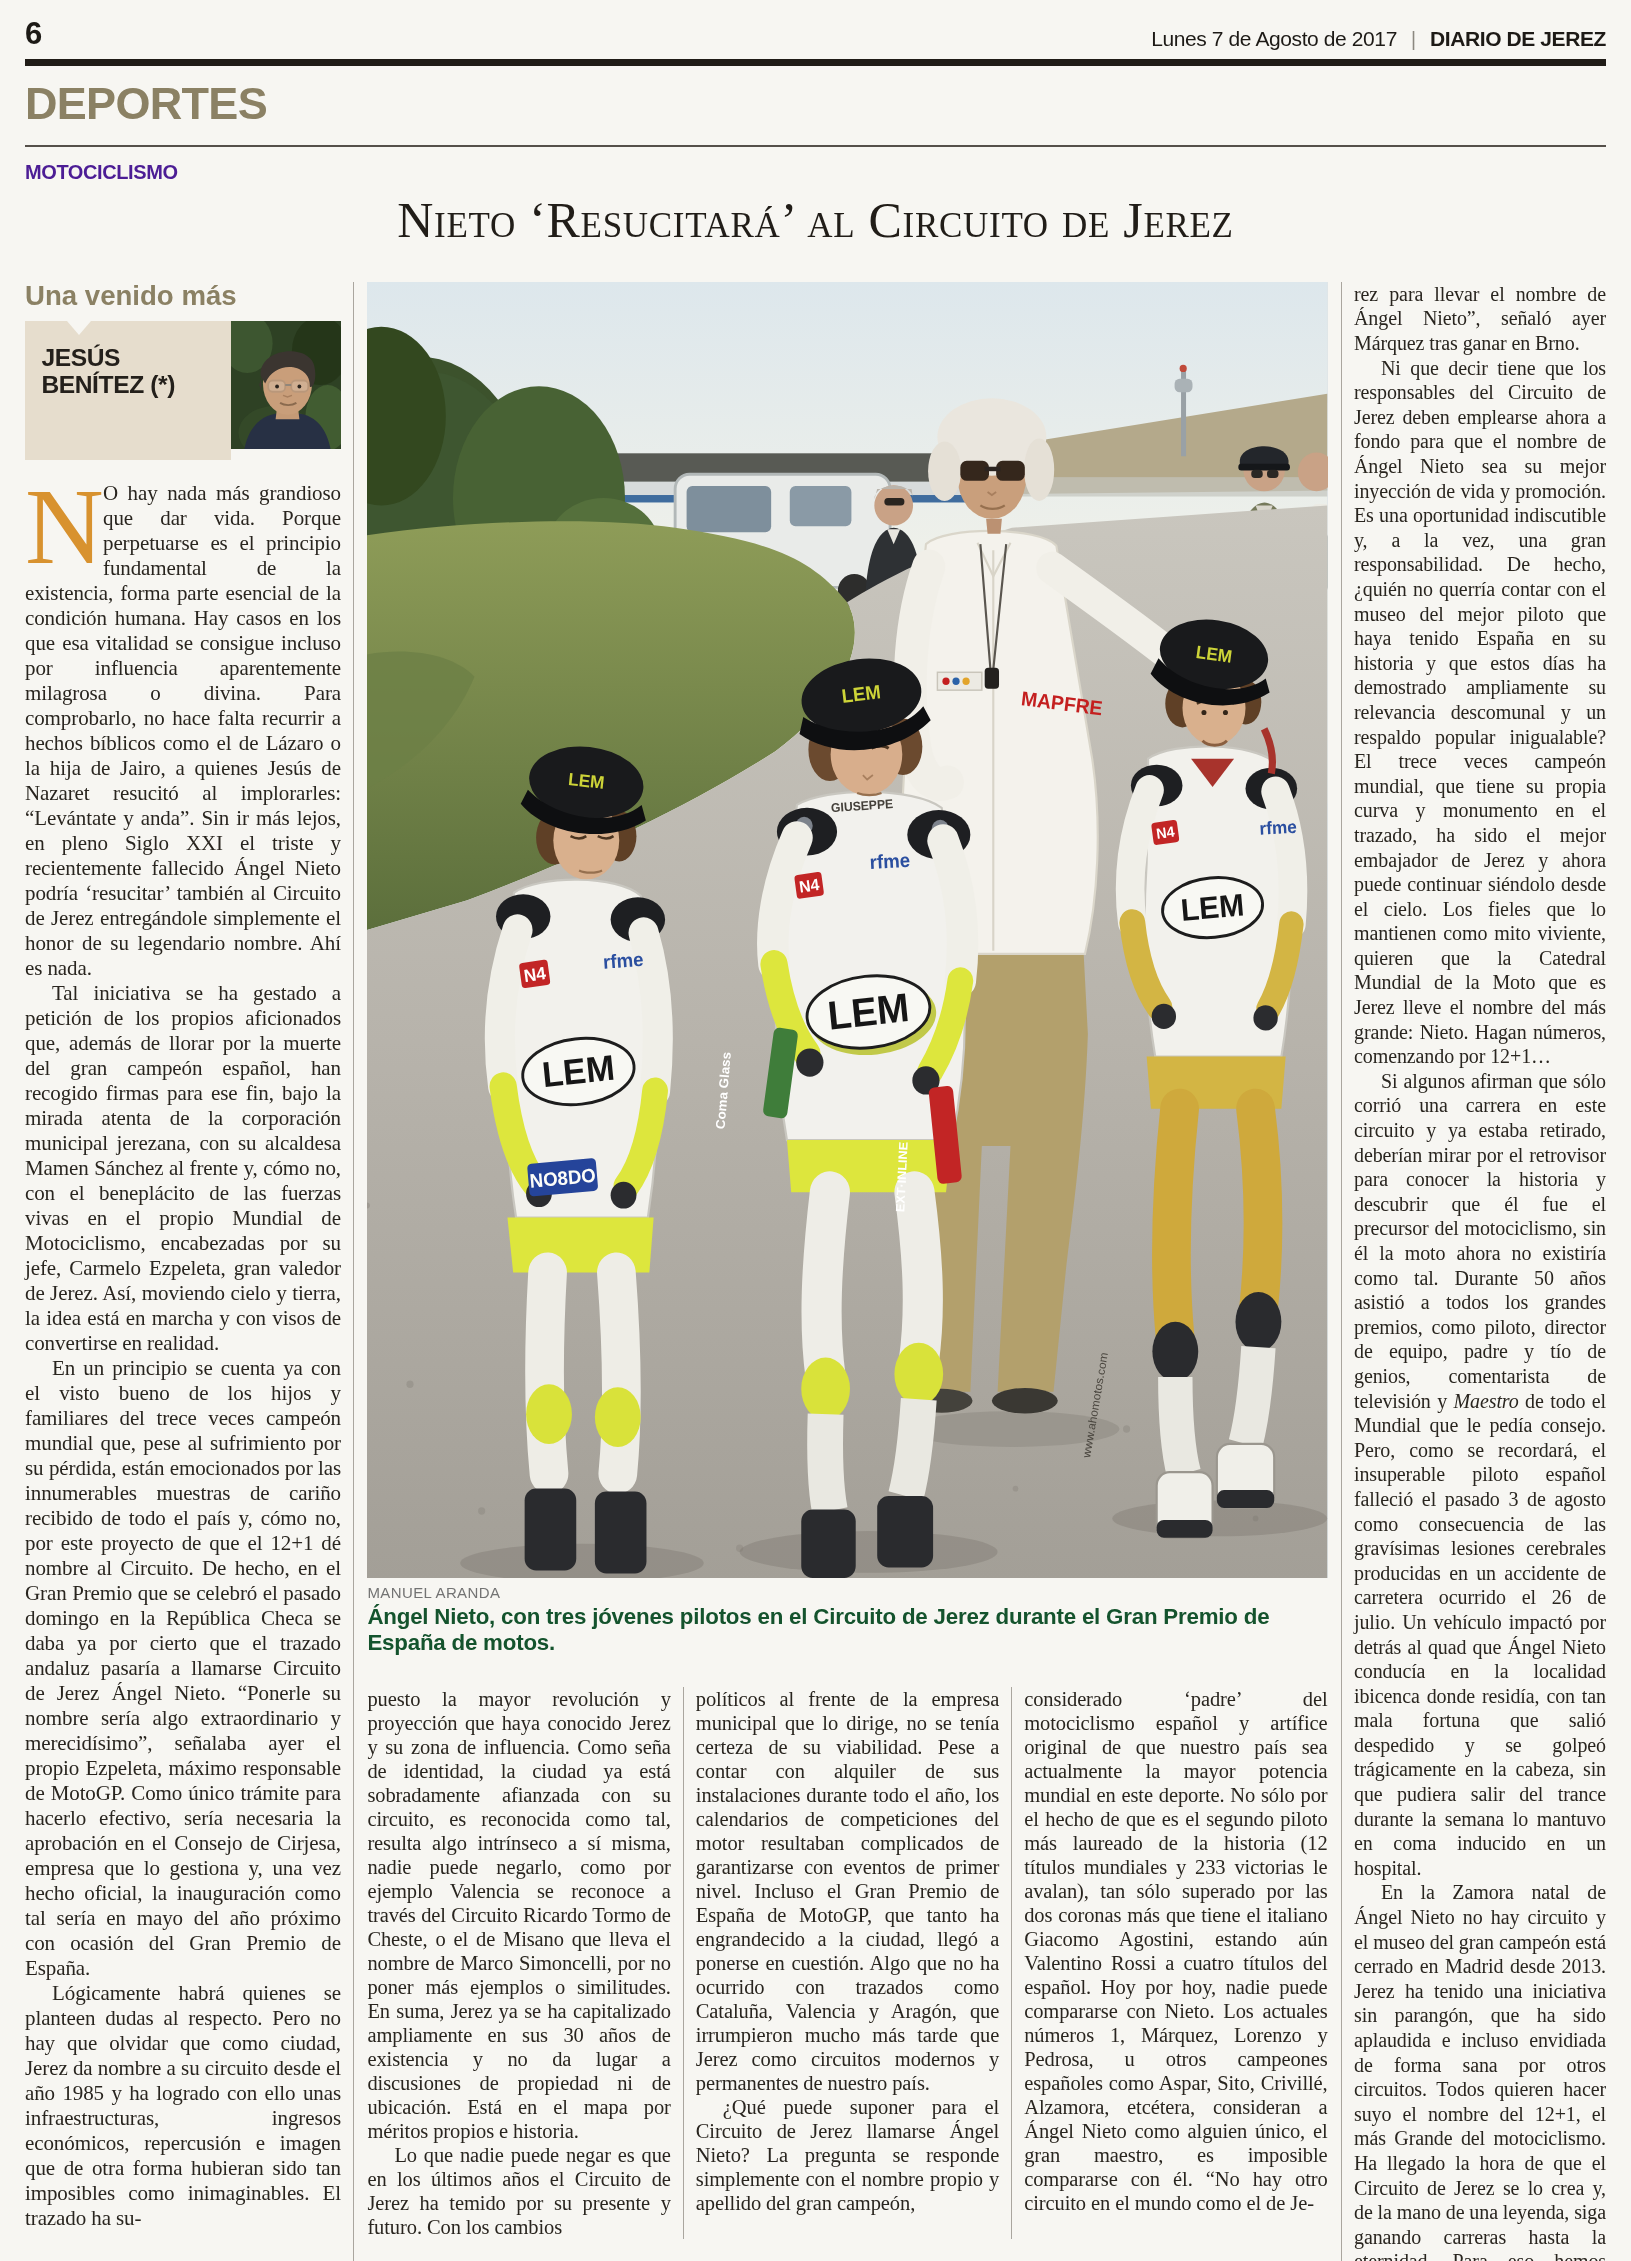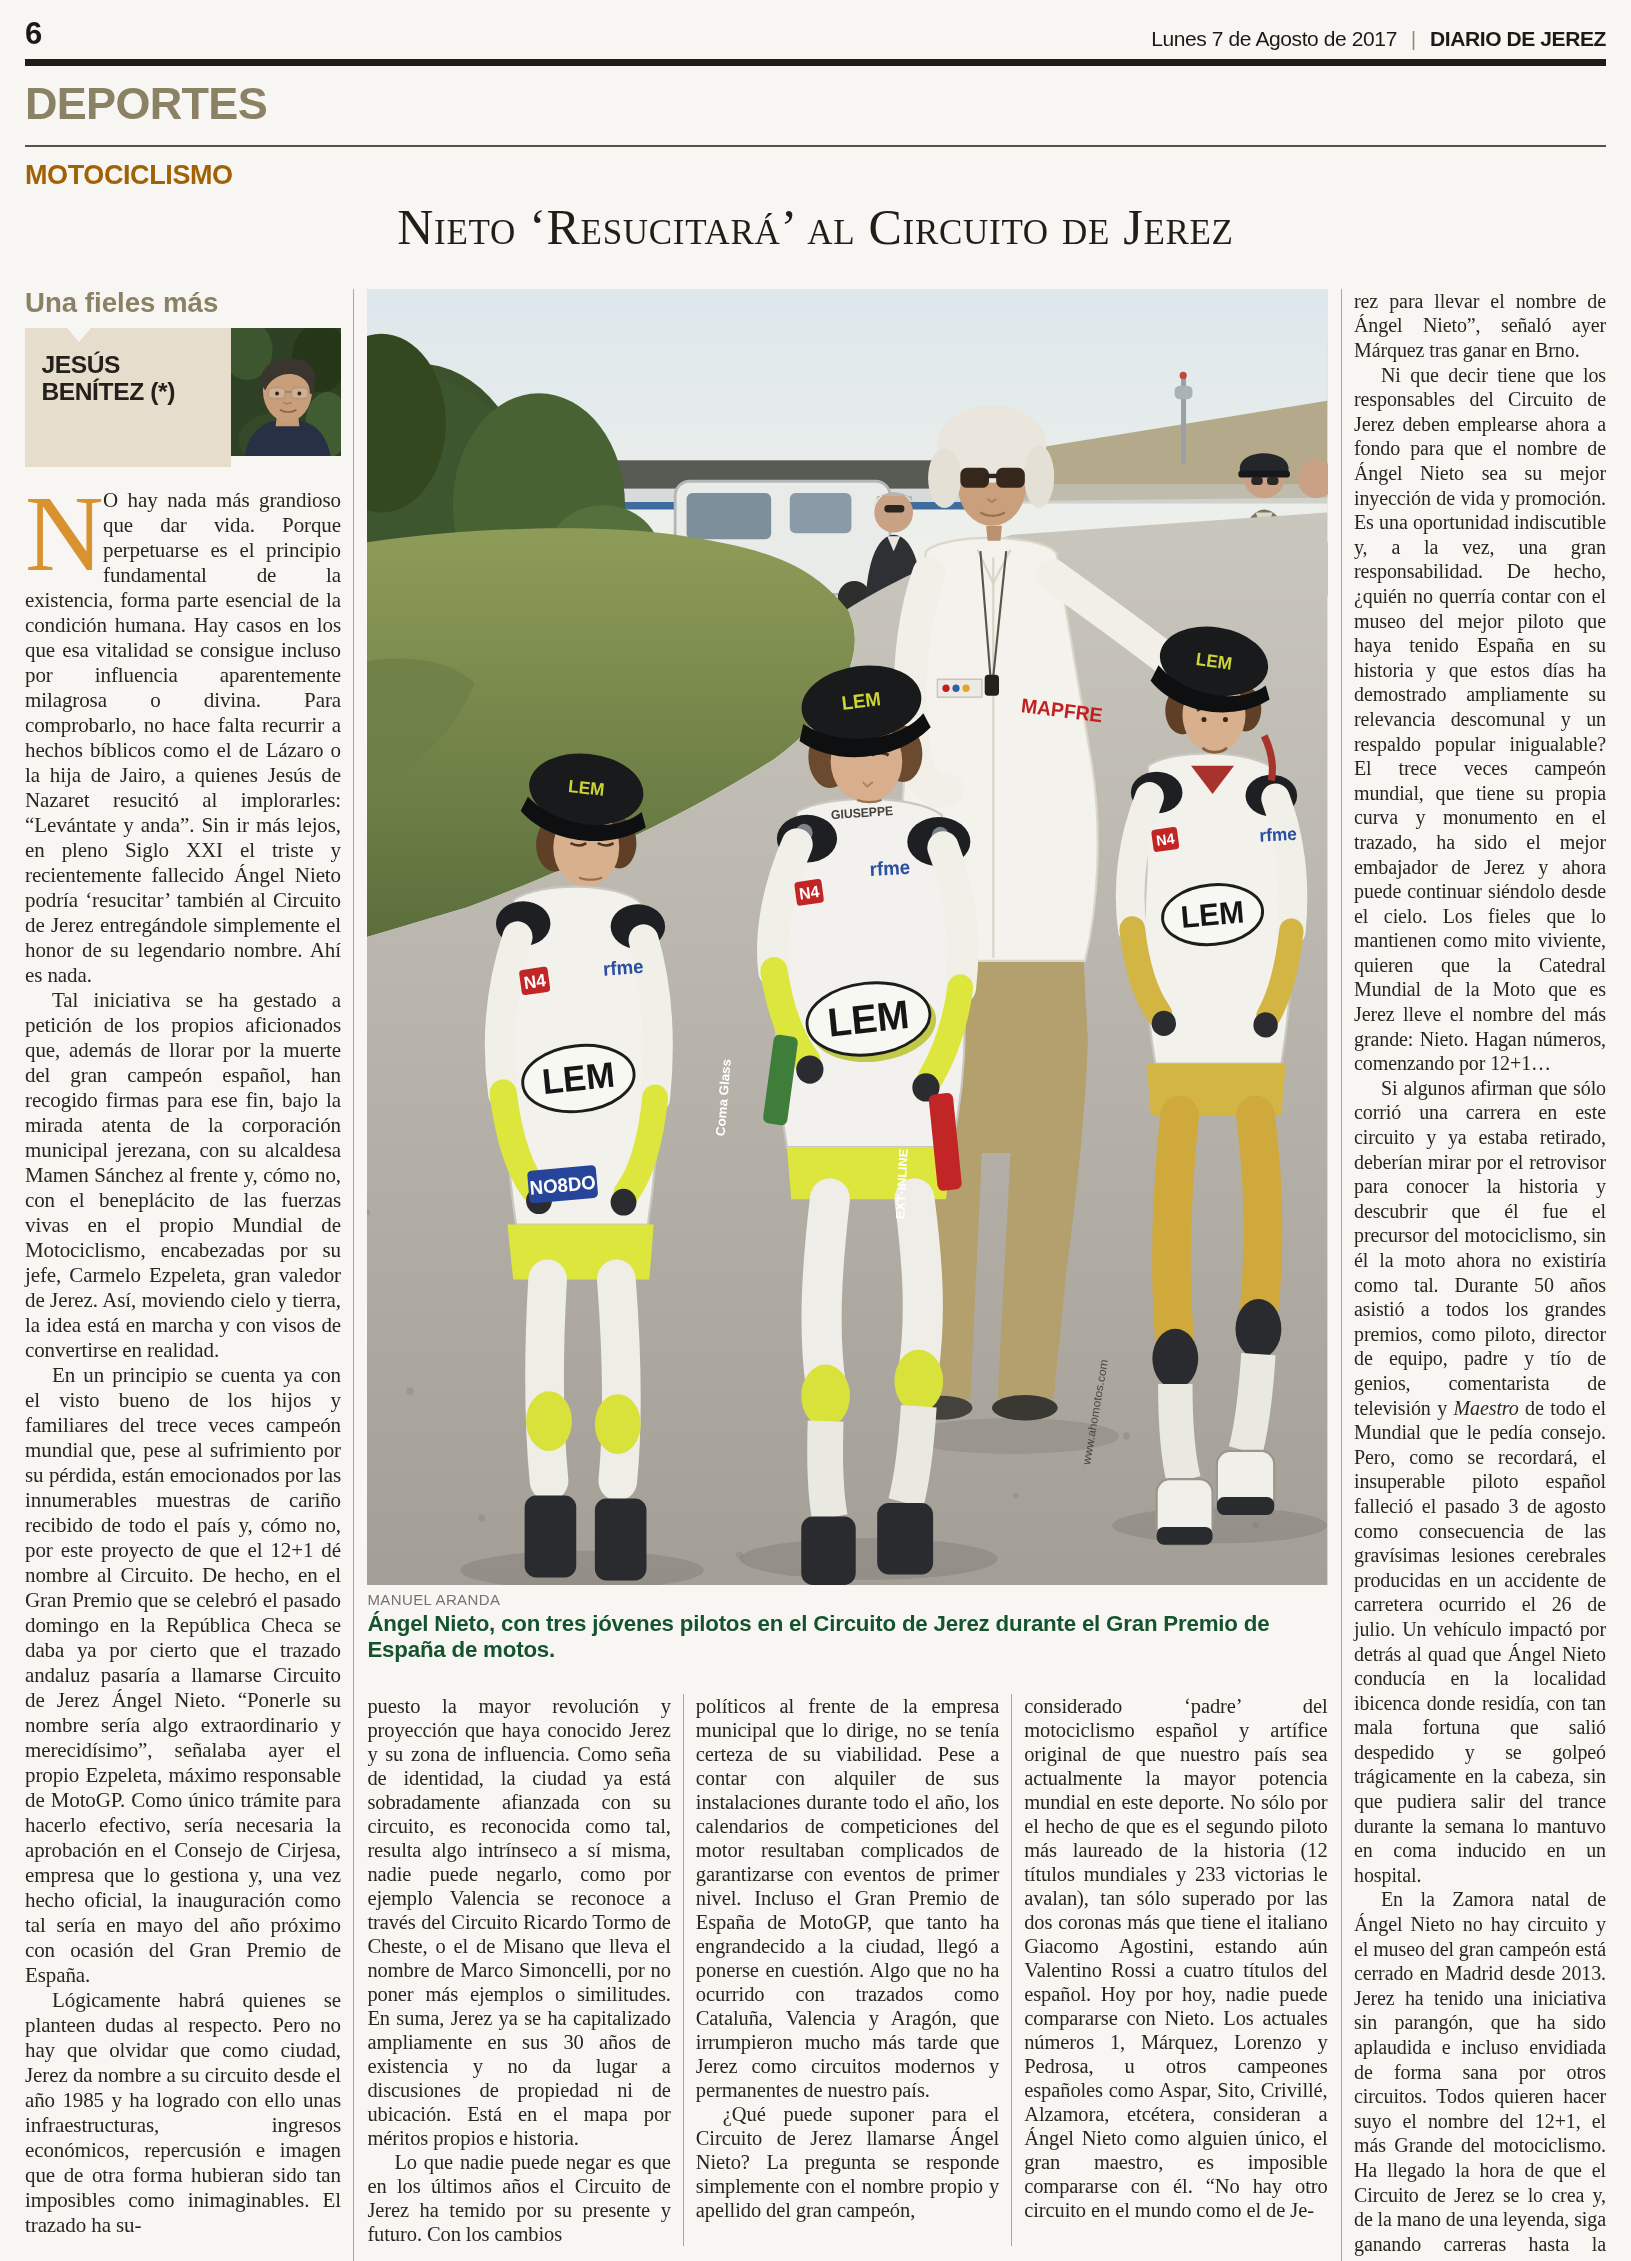--- a/index.html
+++ b/index.html
@@ -15,21 +15,21 @@
   
   .masthead-row{display:flex;justify-content:space-between;align-items:flex-end;font-family:"Liberation Sans",sans-serif;}
   .page-num{font-size:31px;font-weight:bold;color:#1d1a16;line-height:1;}
   .mast-right{display:flex;align-items:baseline;gap:14px;font-size:21px;color:#1d1a16;line-height:1;}
   .mast-date{font-weight:normal;letter-spacing:-0.4px;}
   .mast-sep{color:#8c8880;font-size:19.4px;}
   .mast-title{font-weight:bold;letter-spacing:-0.4px;}
   .rule-thick{height:6.7px;background:#201c17;margin-top:10.4px;}
   .section-title{margin-top:15px;font-family:"Liberation Sans",sans-serif;font-weight:bold;font-size:45px;letter-spacing:-0.7px;color:#8b8164;line-height:1;}
   .rule-thin{height:1.5px;background:#55504a;margin-top:19.4px;}
-  .topic-label{margin-top:15px;font-family:"Liberation Sans",sans-serif;font-weight:bold;font-size:27px;letter-spacing:-0.4px;color:#a16207;line-height:1;}
+  .topic-label{margin-top:15px;font-family:"Liberation Sans",sans-serif;font-weight:bold;font-size:20px;letter-spacing:-0.4px;color:#4c1d95;line-height:1;}
   .headline{
     margin-top:7.4px;text-align:center;
     font-family:"Liberation Serif",serif;font-variant:small-caps;
     font-size:50px;font-weight:500;letter-spacing:0.7px;color:#211d18;line-height:1.25;white-space:nowrap;
   }
 
   
   .content{display:flex;margin-top:30px;min-height:1892px;}
   .col-left{width:328px;box-sizing:border-box;padding-right:12px;}
   .col-center{flex:1;box-sizing:border-box;border-left:1.5px solid #aaa69f;border-right:1.5px solid #aaa69f;padding:0 13.4px;}
@@ -86,21 +86,21 @@
 
   <div class="section-title">DEPORTES</div>
   <div class="rule-thin"></div>
   <div class="topic-label">MOTOCICLISMO</div>
 
   <h1 class="headline" style="margin:7.4px 0 0 0;">Nieto ‘Resucitará’ al Circuito de Jerez</h1>
 
   <div class="content">
 
     <div class="col-left">
-      <div class="kicker">Una fieles más</div>
+      <div class="kicker">Una venido más</div>
 
       <div class="author-box">
         <div class="author-plate">
           <div class="author-notch"></div>
           <div class="author-name">JESÚS BENÍTEZ (*)</div>
         </div>
         <div class="author-portrait">
           <svg viewBox="0 0 148 172" preserveAspectRatio="none">
             <rect width="148" height="172" fill="#2e4124"></rect>
             <ellipse cx="22" cy="30" rx="34" ry="40" fill="#3d5630"></ellipse>

